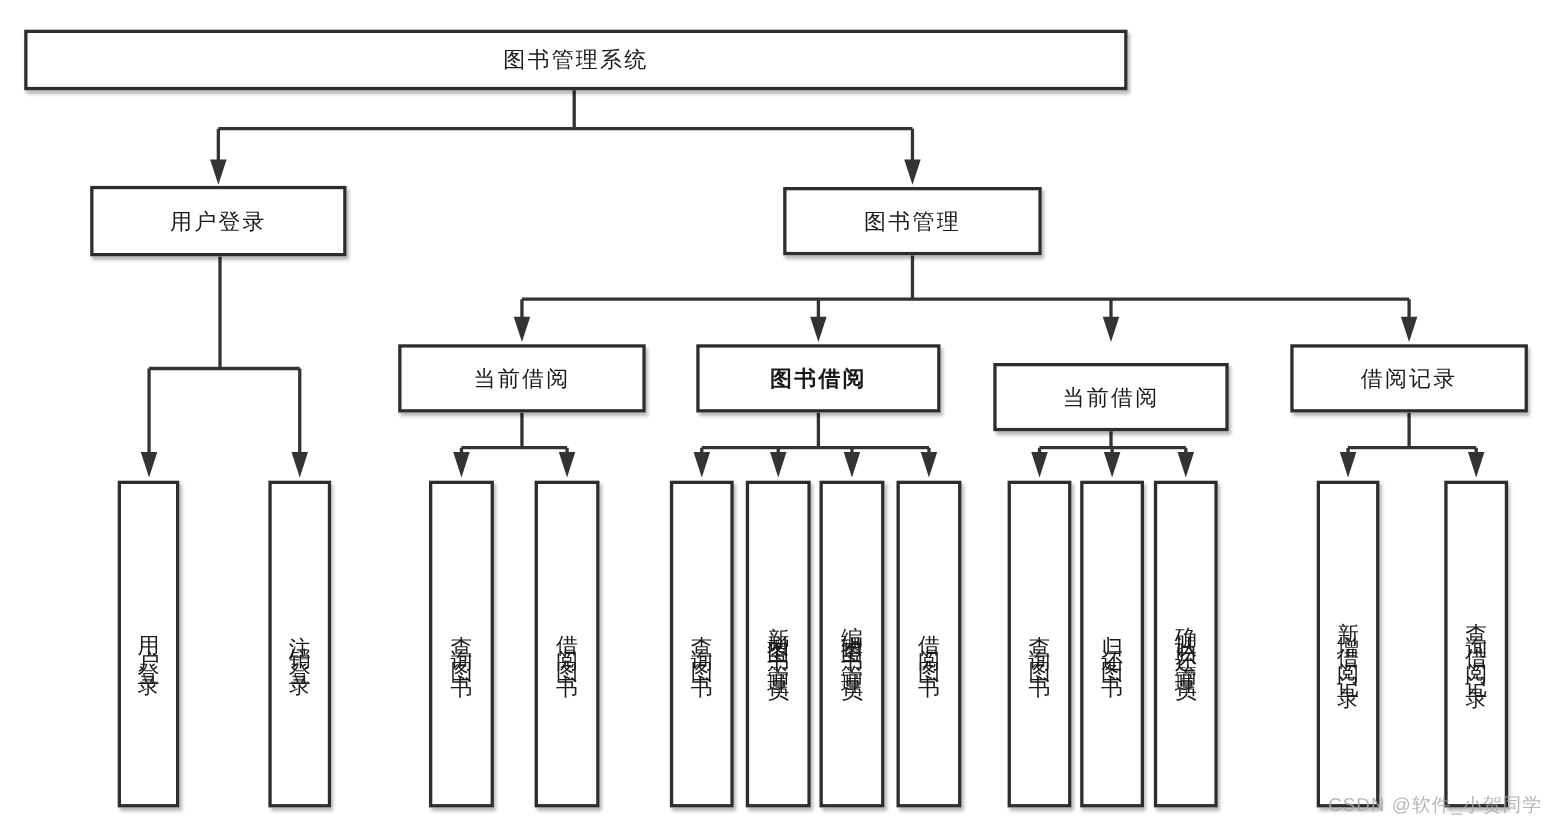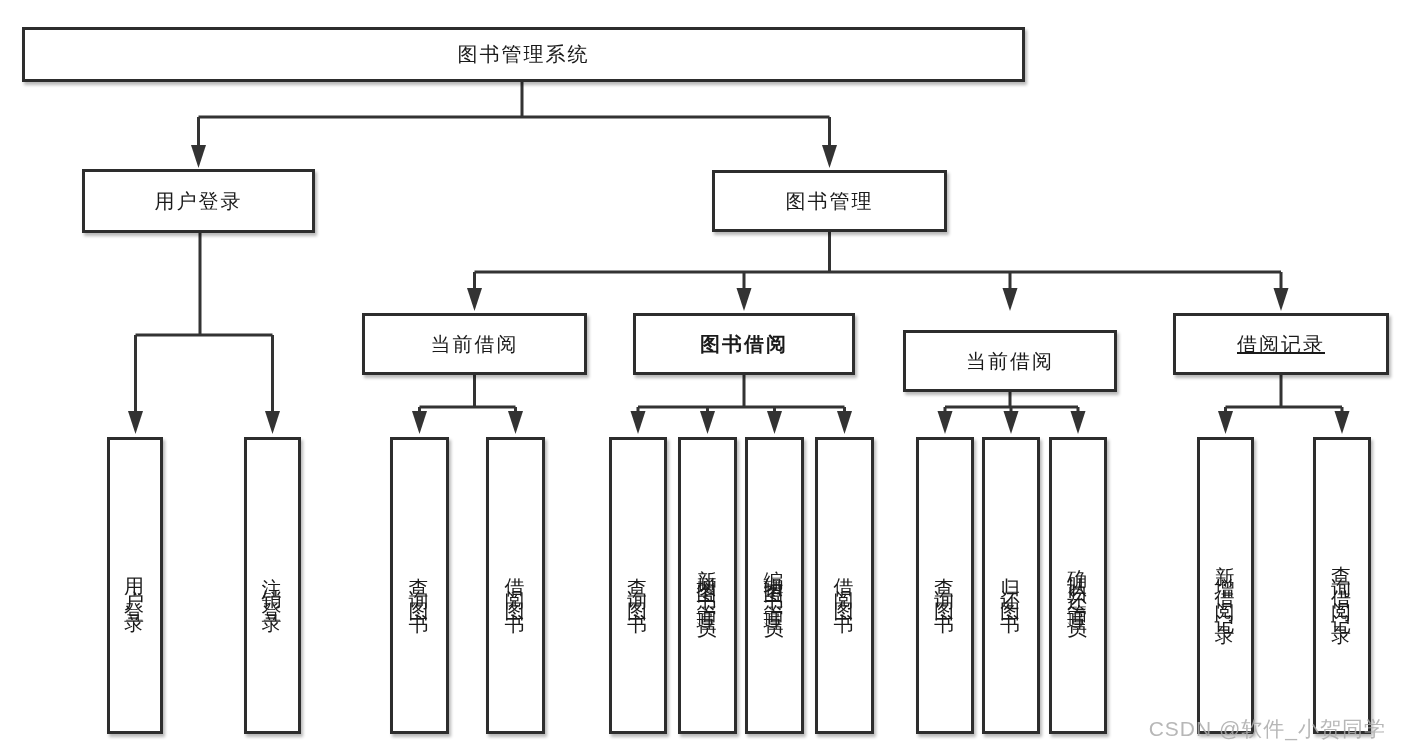--- a/index.html
+++ b/index.html
@@ -25,21 +25,21 @@
   }
   
   .n-root{left:22px;top:13px;width:1003px;height:55px;margin-top:14px;}
   
   .n-user-login{left:82px;top:169px;width:233px;height:64px;}
   .n-book-mgmt{left:712px;top:170px;width:235px;height:62px;}
   
   .n-new-books{left:362px;top:313px;width:225px;height:62px;}
   .n-borrow{left:633px;top:313px;width:222px;height:62px;font-weight:bold;}
   .n-current{left:903px;top:330px;width:214px;height:62px;}
-  .n-records{left:1173px;top:313px;width:216px;height:62px;text-decoration:underline;}
+  .n-records{left:1173px;top:313px;width:216px;height:62px;}
   
   .leaf{
     top:437px;height:297px;
     writing-mode:vertical-rl;
     letter-spacing:12px;
     font-size:20px;
   }
   .leaf.long{letter-spacing:7px;}
   .lf1{left:107px;width:56px;}
   .lf2{left:244px;width:57px;}
@@ -49,22 +49,22 @@
   .lf6{left:678px;width:59px;}
   .lf7{left:745px;width:59px;}
   .lf8{left:815px;width:59px;}
   .lf9{left:916px;width:58px;}
   .lf10{left:982px;width:58px;}
   .lf11{left:1049px;width:58px;}
   .lf12{left:1197px;width:57px;}
   .lf13{left:1313px;width:58px;}
   .watermark{
     position:absolute;
-    right:19px;bottom:4px;
-    font-size:21px;
+    right:3px;bottom:4px;
+    font-size:17px;
     color:rgba(170,170,170,0.85);
     letter-spacing:1px;
     z-index:5;
     white-space:nowrap;
   }
   line,path{stroke:#333333;stroke-width:3;fill:none;}
   polygon{fill:#333333;stroke:none;}
 </style>
 </head>
 <body>

